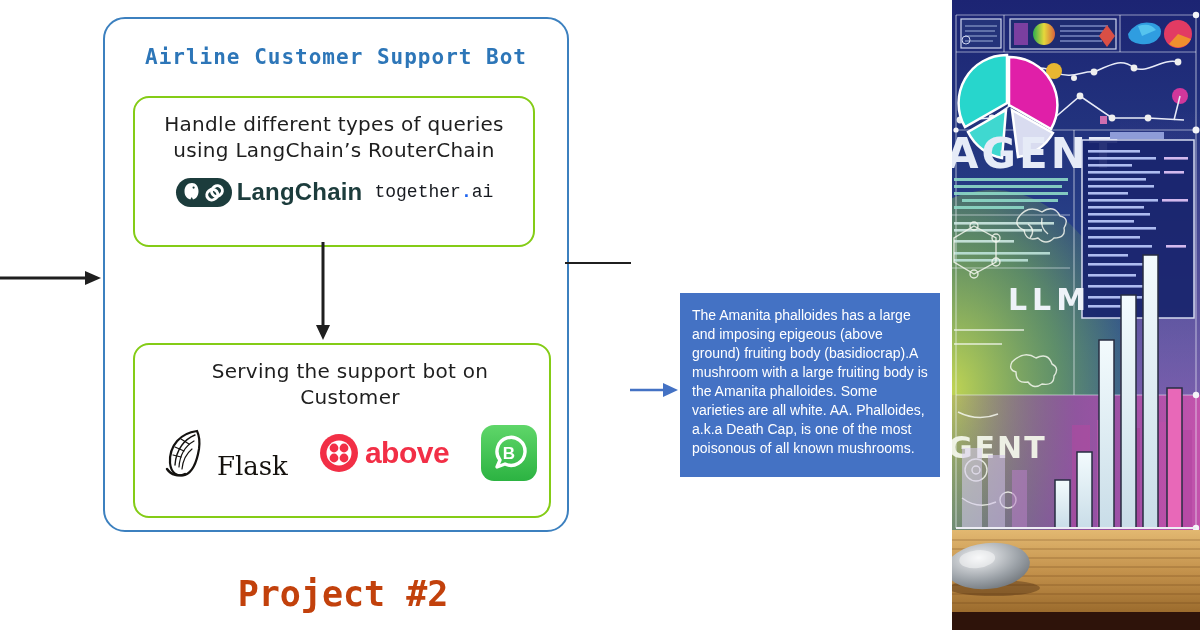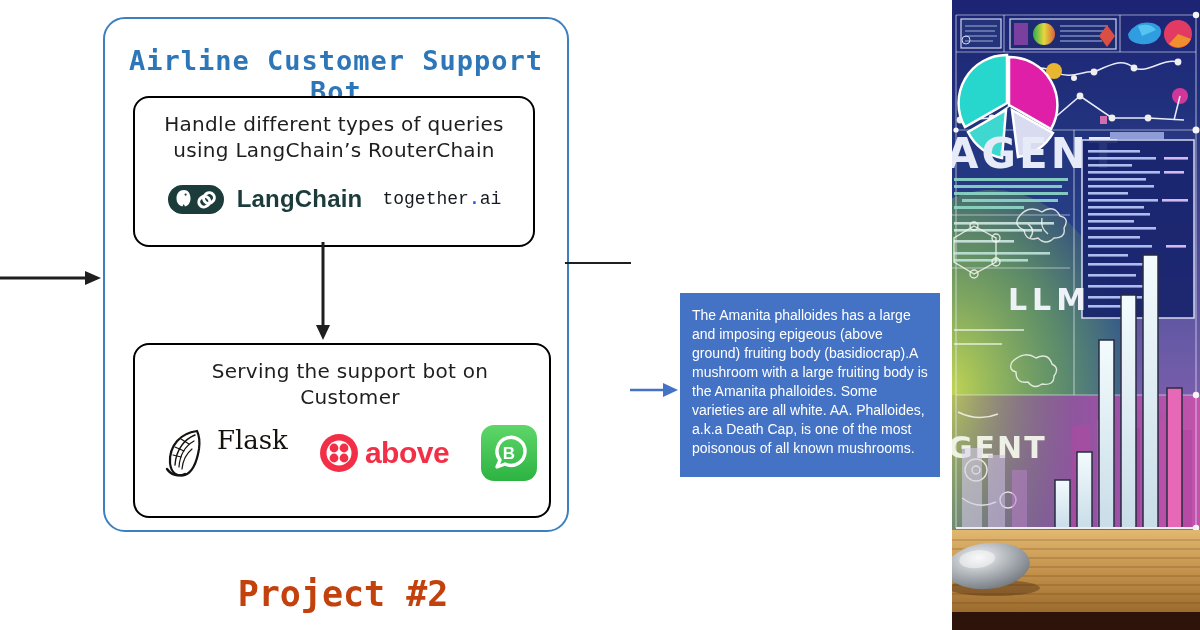--- a/index.html
+++ b/index.html
@@ -4,36 +4,36 @@
 <style>
   html,body{margin:0;padding:0;background:#ffffff;}
   .canvas{position:relative;width:1200px;height:630px;background:#ffffff;overflow:hidden;
           font-family:"DejaVu Sans",sans-serif;color:#1e1e1e;}
   .abs{position:absolute;}
 
   
   .outer-box{left:103px;top:17px;width:462px;height:511px;border:2px solid #3c80bf;
              border-radius:22px;background:#ffffff;}
   .outer-title{position:absolute;left:0;top:26px;width:100%;text-align:center;
-               font-family:"DejaVu Sans Mono",monospace;font-weight:bold;font-size:27px;
+               font-family:"DejaVu Sans Mono",monospace;font-weight:bold;font-size:21px;
                letter-spacing:1px;color:#2d76b8;}
 
-  .inner-box{position:absolute;left:28px;width:398px;border:2px solid #000000;border-radius:16px;
+  .inner-box{position:absolute;left:28px;width:398px;border:2px solid #84cc16;border-radius:16px;
              background:#ffffff;text-align:center;}
   .box1{top:77px;height:147px;}
   .box2{top:324px;height:171px;padding-left:16px;}
   .hand-text{margin-top:13px;font-size:20px;line-height:1.32;color:#1e1e1e;letter-spacing:.3px;}
   .logo-row{display:flex;justify-content:center;align-items:center;}
-  .row1{margin-top:20px;gap:12px;}
+  .row1{margin-top:13px;gap:4px;}
   .row2{margin-top:12px;gap:30px;}
 
   .lc-label{font-size:24px;font-weight:bold;color:#1c3c3c;font-family:"Liberation Sans",sans-serif;letter-spacing:.2px;}
   .tg-label{font-size:18px;color:#171a20;font-family:Liberation Mono, monospace;margin-left:8px;}
   .tg-dot{color:#1e64f0;font-weight:bold;}
-  .flask-wrap{display:flex;align-items:flex-start;gap:4px;}
+  .flask-wrap{display:flex;align-items:flex-end;gap:4px;}
   .flask-label{font-family:"DejaVu Serif",serif;font-size:26px;color:#15120e;}
   .twilio-wrap{display:flex;align-items:center;gap:5px;}
   .twilio-label{font-size:30px;font-weight:bold;color:#f22f46;font-family:"Liberation Sans",sans-serif;letter-spacing:-0.5px;}
 
   
   .hline{left:565px;top:262px;width:66px;height:2px;background:#1f1f1f;}
 
   
   .info-box{left:680px;top:293px;width:260px;height:184px;background:#4472c4;
             color:#ffffff;font-family:"Liberation Sans",sans-serif;font-size:14px;

